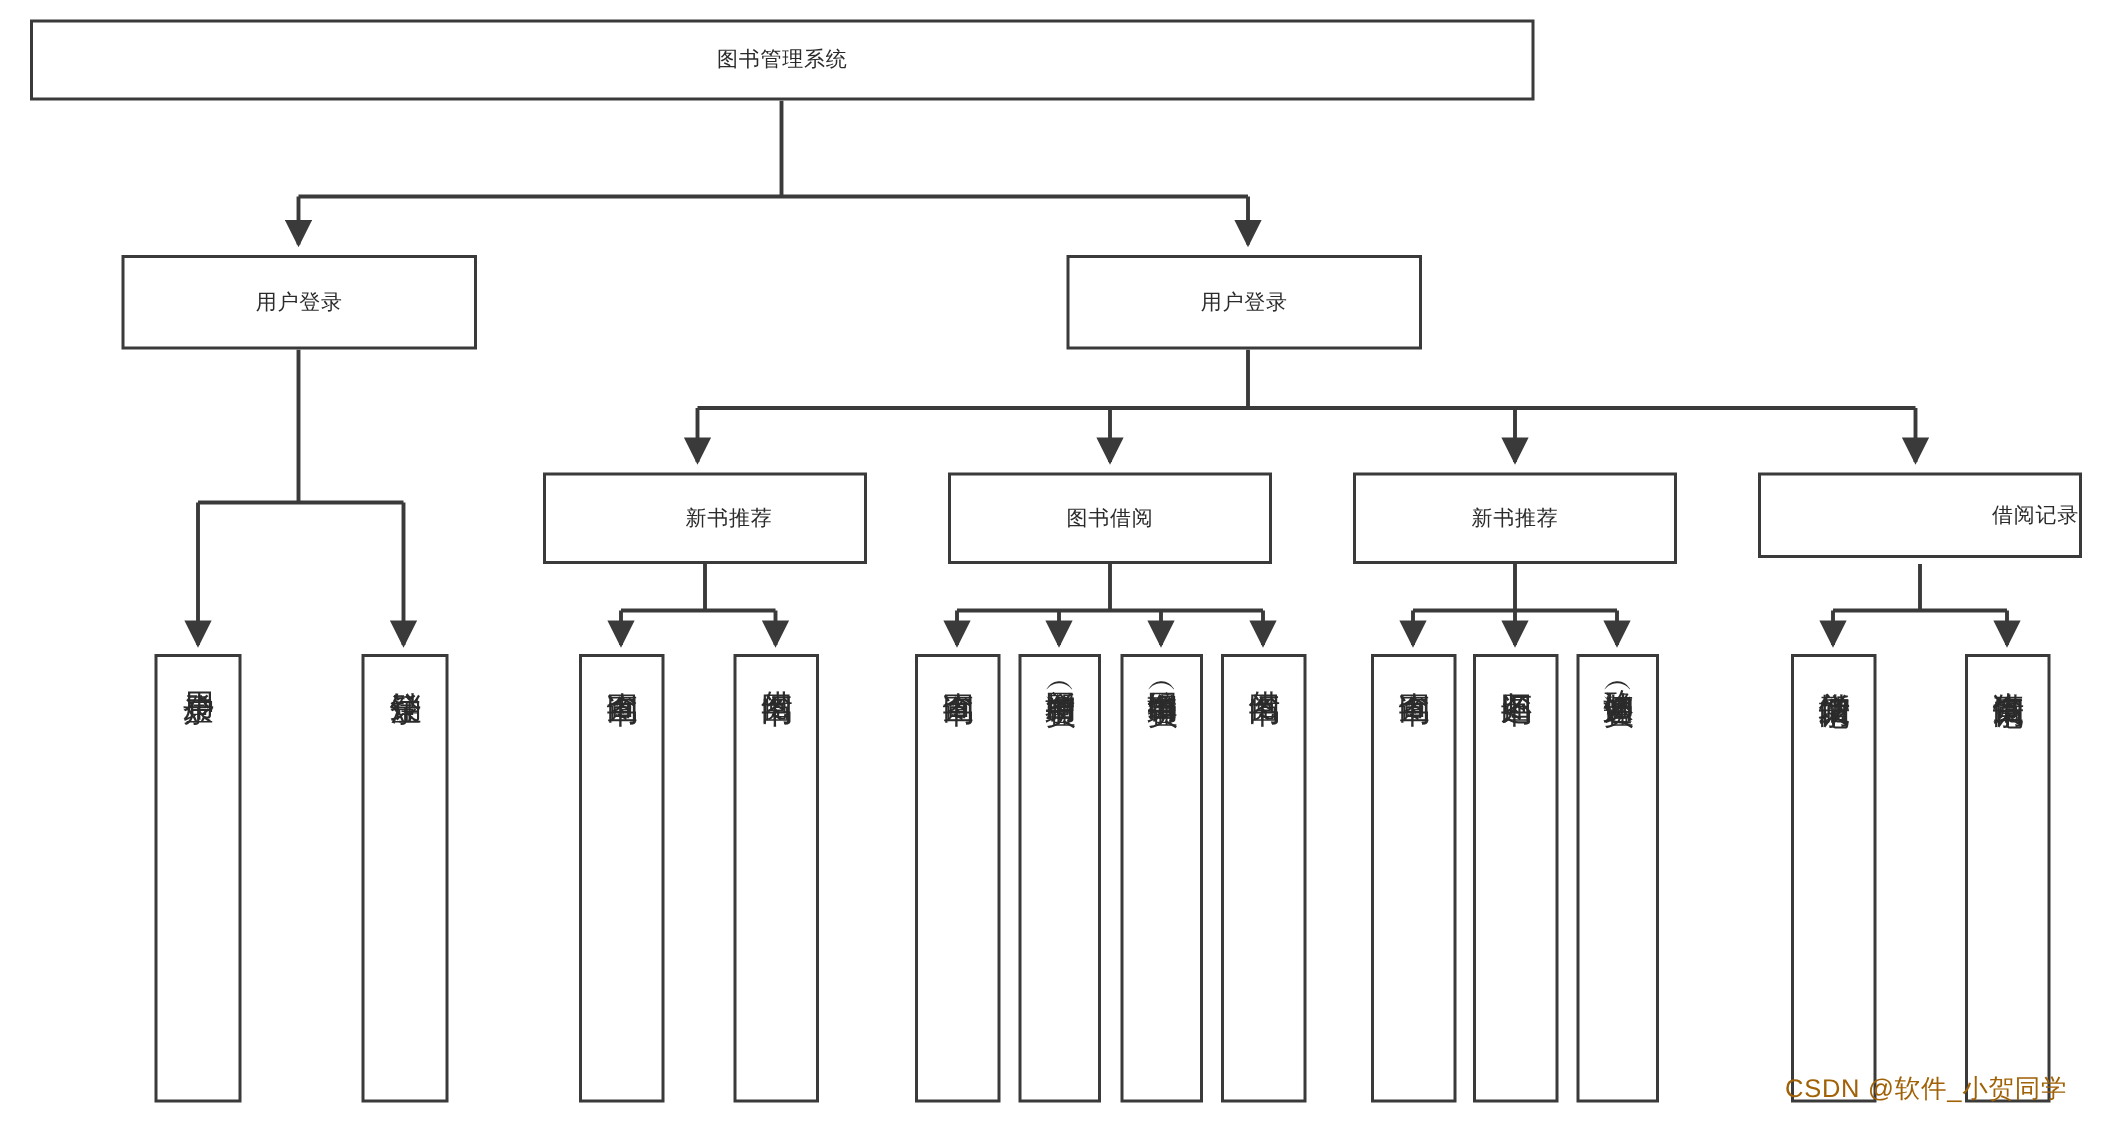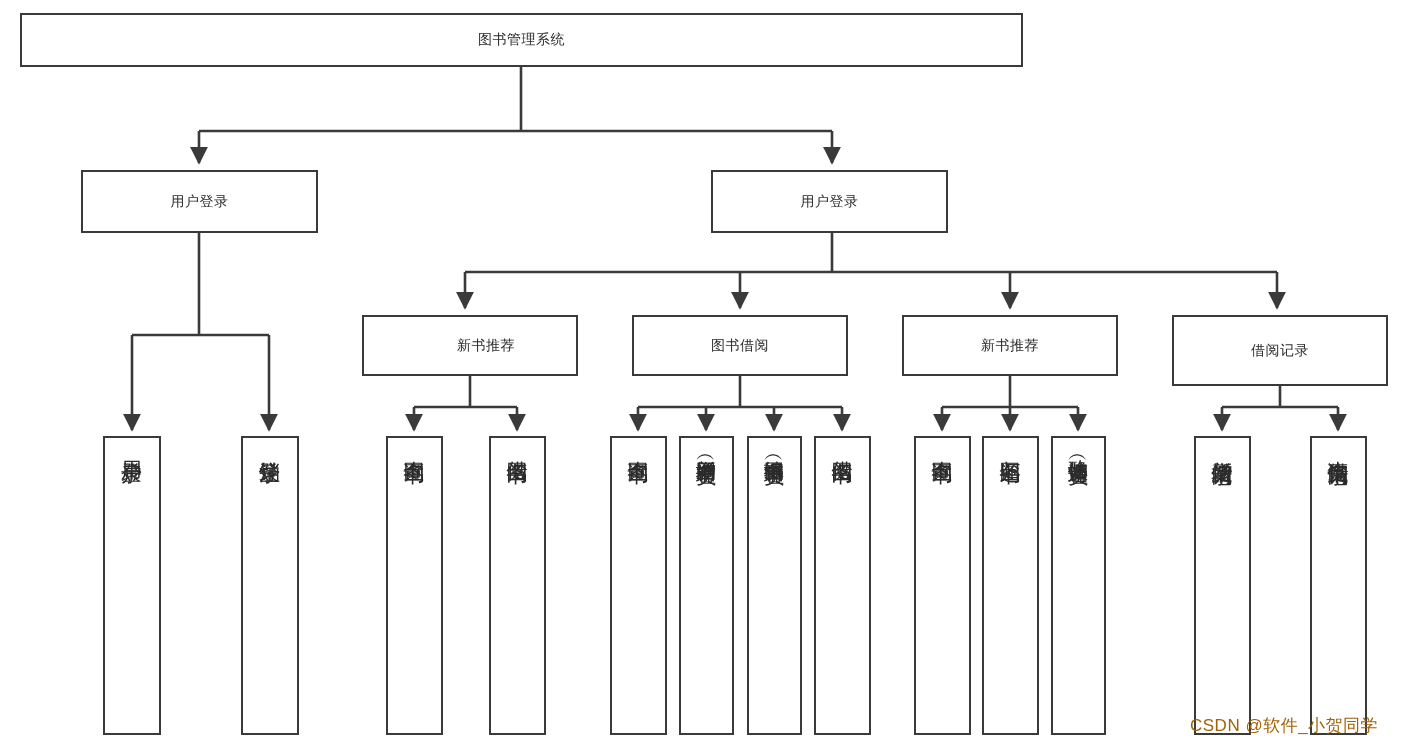--- a/index.html
+++ b/index.html
@@ -137,21 +137,21 @@
 
   <div class="node horiz" style="left:362px; top:315px; width:216px; height:61px;padding-left:32px;">
     <span class="label">新书推荐</span>
   </div>
   <div class="node horiz" style="left:632px; top:315px; width:216px; height:61px;">
     <span class="label">图书借阅</span>
   </div>
   <div class="node horiz" style="left:902px; top:315px; width:216px; height:61px;">
     <span class="label">新书推荐</span>
   </div>
-  <div class="node horiz" style="left:1172px; top:315px; width:216px; height:71px;">
+  <div class="node horiz" style="left:1172px; top:315px; width:216px; height:57px;justify-content:flex-end;">
     <span class="label">借阅记录</span>
   </div>
 
   <div class="node vert" style="left:103px; top:436px; width:58px; height:299px;">
     <span class="label">用户登录</span>
   </div>
   <div class="node vert" style="left:241px; top:436px; width:58px; height:299px;">
     <span class="label">注销登录</span>
   </div>
 

